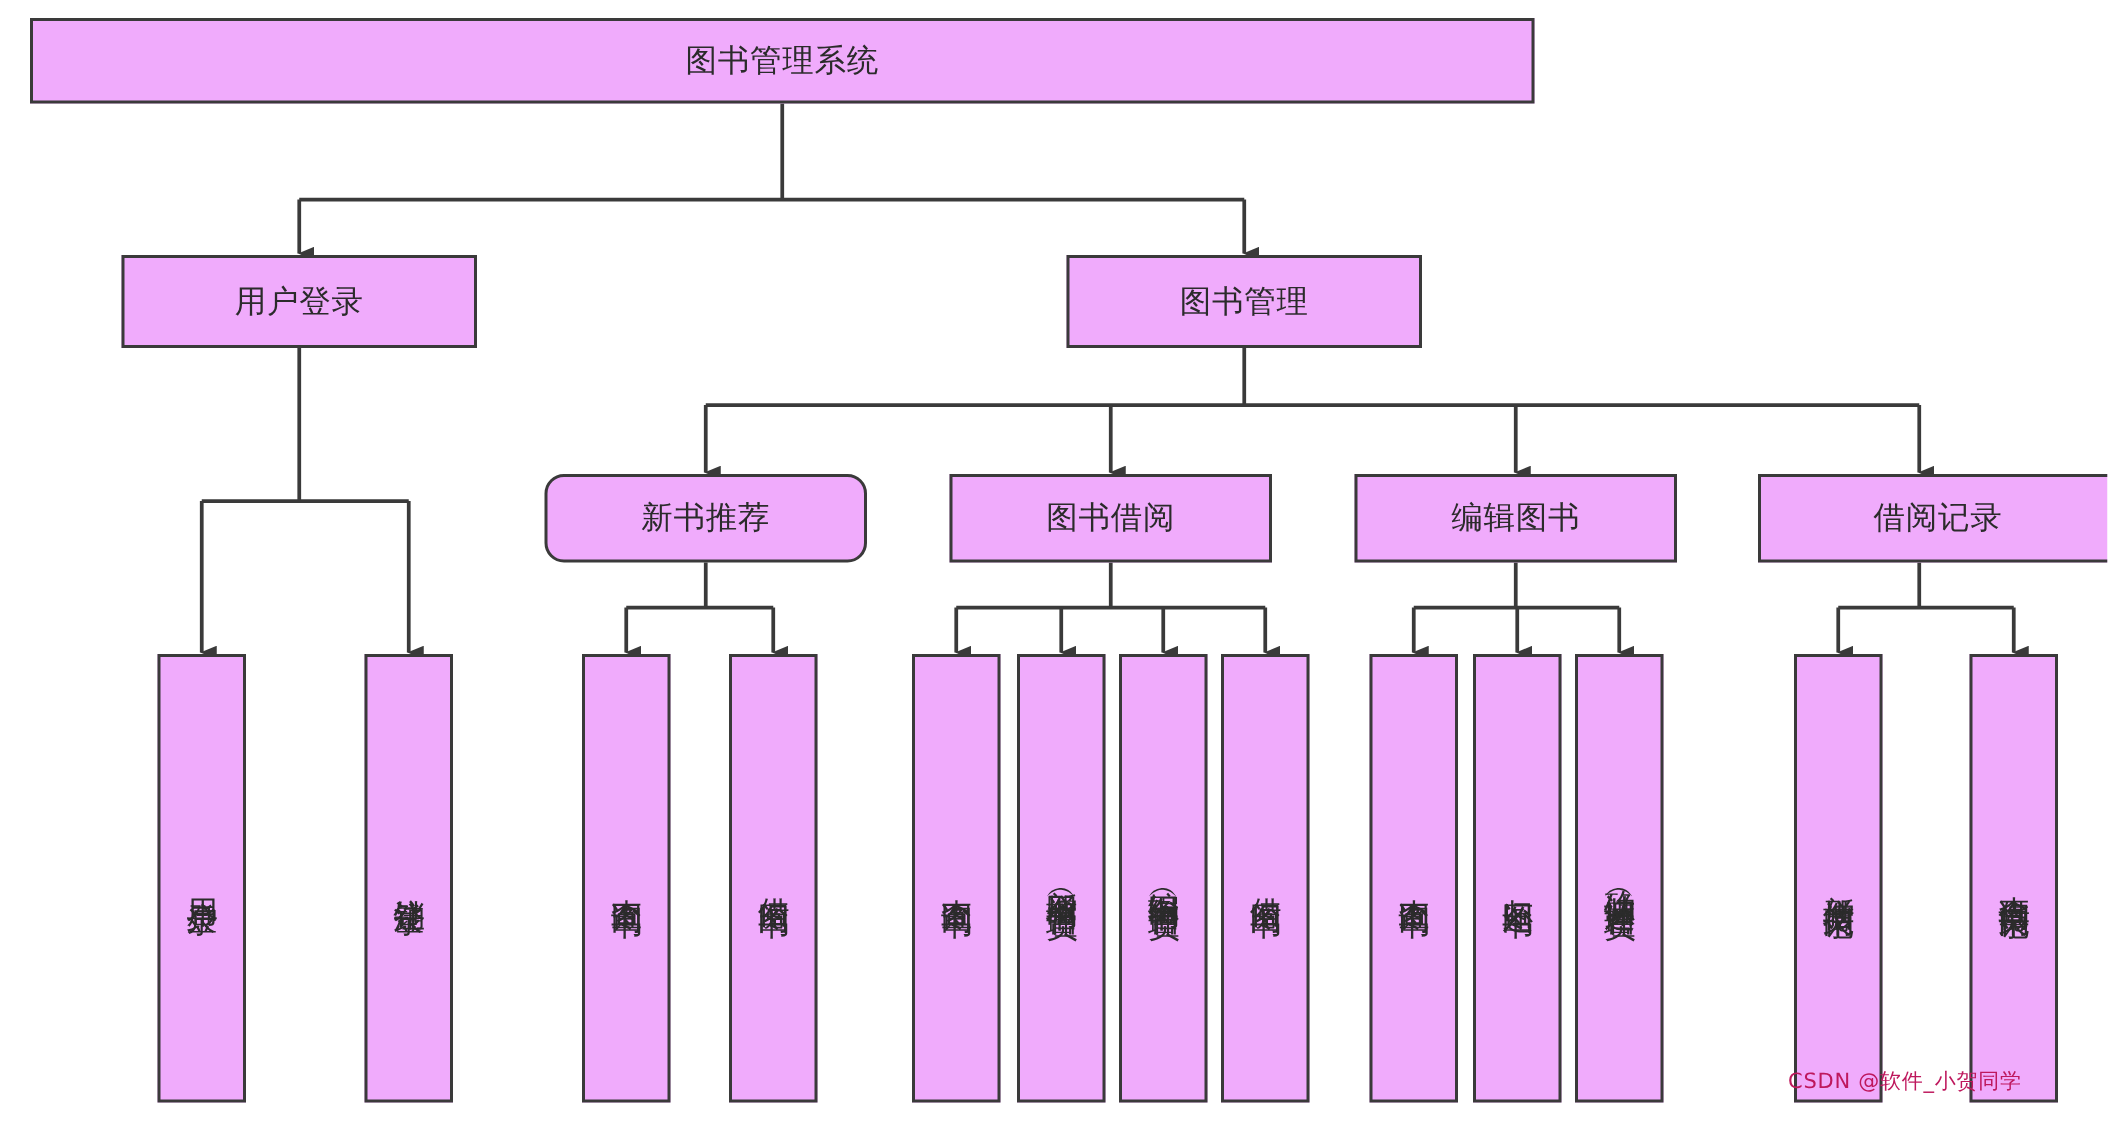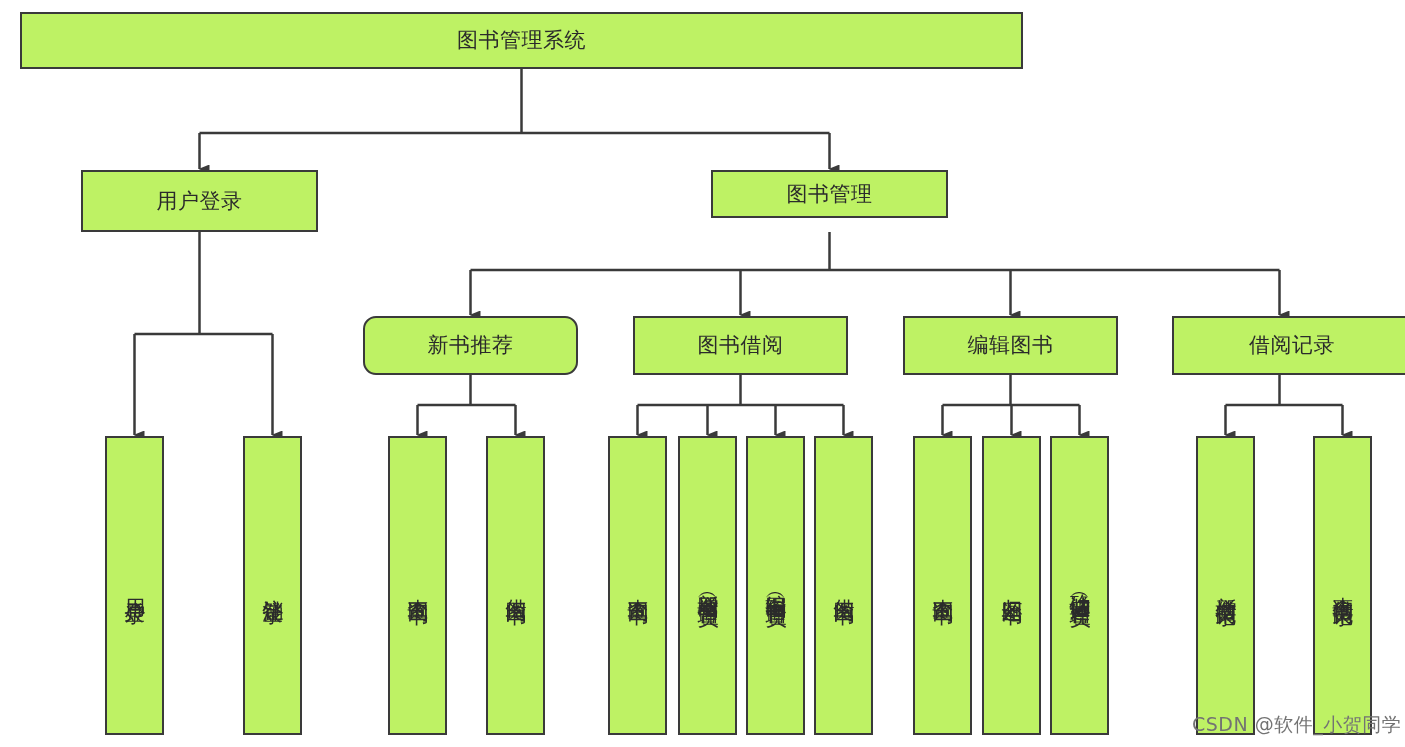--- a/index.html
+++ b/index.html
@@ -21,21 +21,21 @@
     position: absolute;
     left: 0;
     top: 0;
     width: 1405px;
     height: 747px;
     pointer-events: none;
   }
   .node {
     position: absolute;
     box-sizing: border-box;
-    background: #bef264;
+    background: #f0abfc;
     border: 2px solid #3a3a3a;
     display: flex;
     align-items: center;
     justify-content: center;
     color: #2b2b2b;
   }
   .node .label {
     display: block;
     text-align: center;
     line-height: 1.18;
@@ -51,22 +51,22 @@
   }
   .node.vert .label {
     writing-mode: vertical-rl;
     text-orientation: upright;
     font-size: 21px;
     letter-spacing: 2px;
     white-space: nowrap;
   }
   .watermark {
     position: absolute;
-    color: #737373;
-    font-size: 19px;
+    color: #be185d;
+    font-size: 14px;
     white-space: nowrap;
     letter-spacing: 0.5px;
   }
 </style>
 </head>
 <body>
 
 <div id="stage">
   <svg id="edges" viewBox="0 0 1405 747">
     <defs>
@@ -110,21 +110,21 @@
         <line x1="1342.5" y1="405" x2="1342.5" y2="435" stroke="#3a3a3a" stroke-width="2.5" marker-end="url(#arrowhead)"></line>
       </g>
   </svg>
   <div id="nodes">
       <div class="node horiz" style="left: 20px; top: 12px; width: 1003px; height: 57px;">
         <span class="label">图书管理系统</span>
       </div>
       <div class="node horiz" style="left: 81px; top: 170px; width: 237px; height: 62px;">
         <span class="label">用户登录</span>
       </div>
-      <div class="node horiz" style="left: 711px; top: 170px; width: 237px; height: 48px;">
+      <div class="node horiz" style="left: 711px; top: 170px; width: 237px; height: 62px;">
         <span class="label">图书管理</span>
       </div>
       <div class="node horiz" style="left: 363px; top: 316px; width: 215px; height: 59px; border-radius: 13px;">
         <span class="label">新书推荐</span>
       </div>
       <div class="node horiz" style="left: 633px; top: 316px; width: 215px; height: 59px;">
         <span class="label">图书借阅</span>
       </div>
       <div class="node horiz" style="left: 903px; top: 316px; width: 215px; height: 59px;">
         <span class="label">编辑图书</span>

